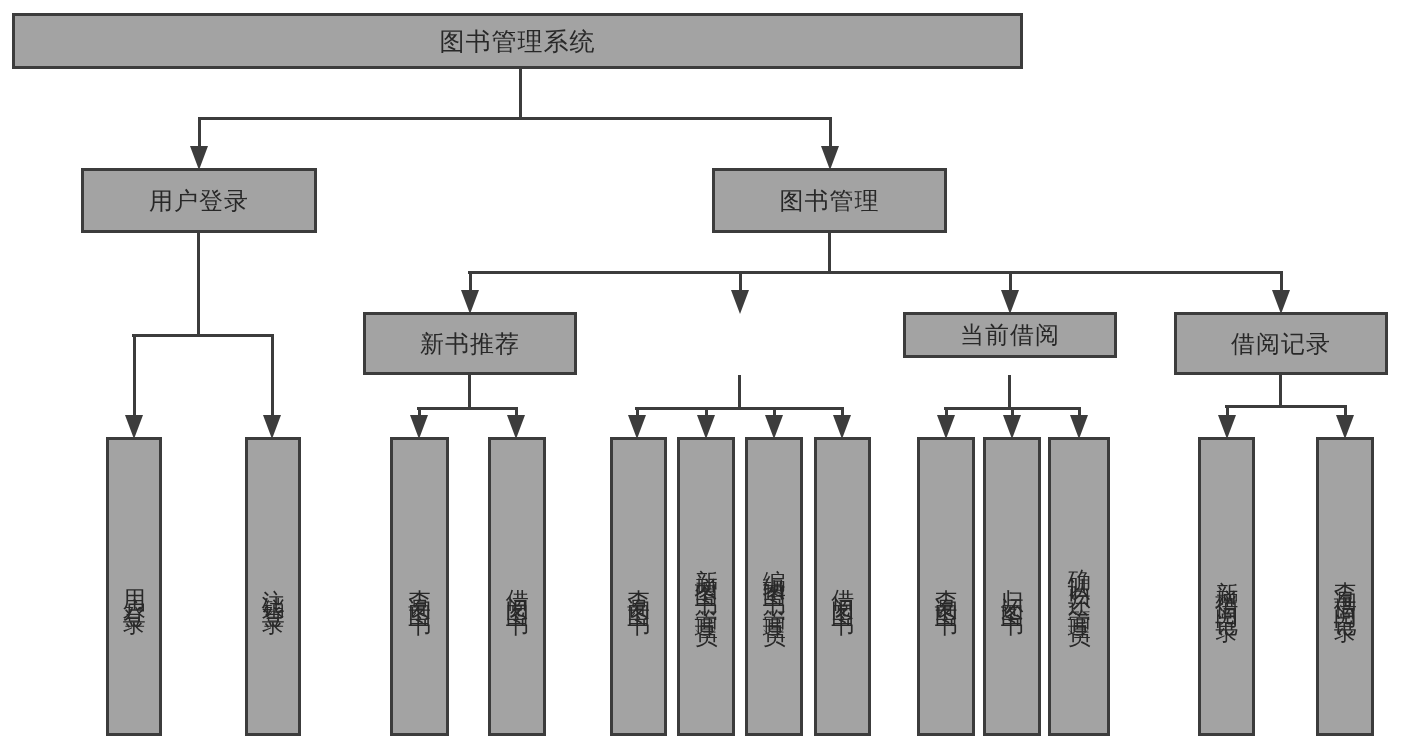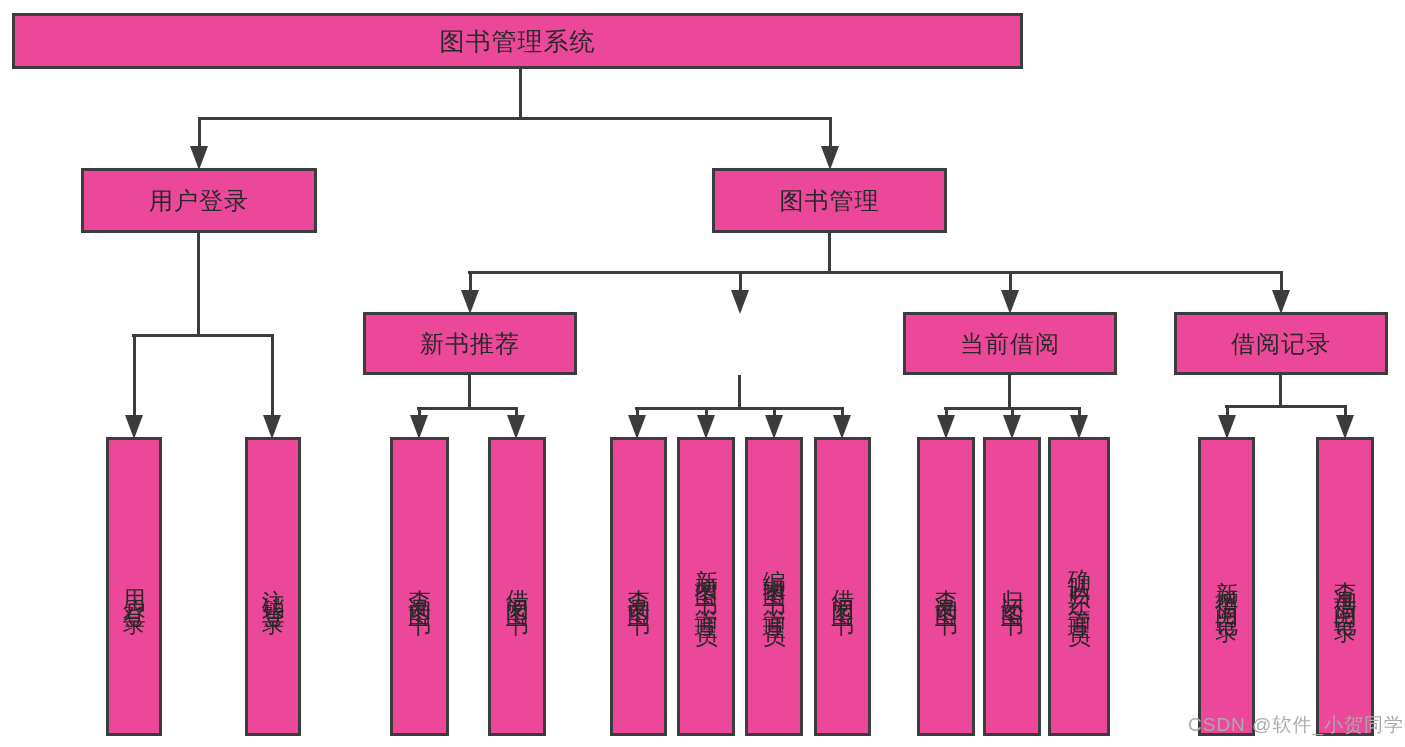--- a/index.html
+++ b/index.html
@@ -14,21 +14,21 @@
     width:1405px;height:747px;
     background:var(--bg);
     font-family:"Liberation Sans", sans-serif;
     color:var(--text);
     overflow:hidden;
   }
   .box{
     position:absolute;
     box-sizing:border-box;
     border:3px solid var(--line);
-    background:#ec4899;
+    background:#a3a3a3;
     display:flex;
     align-items:center;
     justify-content:center;
   }
   .hbox{font-size:24px;letter-spacing:1px;}
   .title{font-size:25px;}
   .vbox{
     writing-mode:vertical-rl;
     text-orientation:mixed;
     font-size:23px;
@@ -52,21 +52,20 @@
     color:var(--wm);
     letter-spacing:1px;
     white-space:nowrap;
     z-index:5;
   }
 </style>
 </head>
 <body>
 
 <div id="canvas">
-  <span class="watermark" style="left:1188px;top:712px">CSDN @软件_小贺同学</span>
 <div class="cline" style="left: 519px; top: 66px; width: 3px; height: 53px;"></div>
     <div class="cline" style="left: 198px; top: 117px; width: 634px; height: 3px;"></div>
     <div class="cline" style="left: 197px; top: 233px; width: 3px; height: 104px;"></div>
     <div class="cline" style="left: 132px; top: 334px; width: 142px; height: 3px;"></div>
     <div class="cline" style="left: 828px; top: 233px; width: 3px; height: 41px;"></div>
     <div class="cline" style="left: 468px; top: 271px; width: 815px; height: 3px;"></div>
     <div class="cline" style="left: 468px; top: 375px; width: 3px; height: 35px;"></div>
     <div class="cline" style="left: 417px; top: 407px; width: 101px; height: 3px;"></div>
     <div class="cline" style="left: 738px; top: 375px; width: 3px; height: 35px;"></div>
     <div class="cline" style="left: 635px; top: 407px; width: 209px; height: 3px;"></div>
@@ -109,21 +108,21 @@
     <div class="cline" style="left: 1077.5px; top: 407px; width: 3px; height: 12px;"></div>
     <div class="arrowhead" style="left: 1070px; top: 415px;"></div>
     <div class="cline" style="left: 1225.5px; top: 405px; width: 3px; height: 14px;"></div>
     <div class="arrowhead" style="left: 1218px; top: 415px;"></div>
     <div class="cline" style="left: 1343.5px; top: 405px; width: 3px; height: 14px;"></div>
     <div class="arrowhead" style="left: 1336px; top: 415px;"></div>
     <div class="box hbox title" style="left: 12px; top: 13px; width: 1011px; height: 56px;">图书管理系统</div>
     <div class="box hbox" style="left: 81px; top: 168px; width: 236px; height: 65px;">用户登录</div>
     <div class="box hbox" style="left: 712px; top: 168px; width: 235px; height: 65px;">图书管理</div>
     <div class="box hbox" style="left: 363px; top: 312px; width: 214px; height: 63px;">新书推荐</div>
-    <div class="box hbox" style="left: 903px; top: 312px; width: 214px; height: 63px;">当前借阅</div>
+    <div class="box hbox" style="left: 903px; top: 312px; width: 214px; height: 46px;">当前借阅</div>
     <div class="box hbox" style="left: 1174px; top: 312px; width: 214px; height: 63px;">借阅记录</div>
     <div class="box vbox" style="left: 106px; top: 437px; width: 56px; height: 299px;">用户登录</div>
     <div class="box vbox" style="left: 245px; top: 437px; width: 56px; height: 299px;">注销登录</div>
     <div class="box vbox" style="left: 390px; top: 437px; width: 59px; height: 299px;">查询图书</div>
     <div class="box vbox" style="left: 488px; top: 437px; width: 58px; height: 299px;">借阅图书</div>
     <div class="box vbox" style="left: 610px; top: 437px; width: 57px; height: 299px;">查询图书</div>
     <div class="box vbox" style="left: 677px; top: 437px; width: 58px; height: 299px;">新增图书（管理员）</div>
     <div class="box vbox" style="left: 745px; top: 437px; width: 58px; height: 299px;">编辑图书（管理员）</div>
     <div class="box vbox" style="left: 814px; top: 437px; width: 57px; height: 299px;">借阅图书</div>
     <div class="box vbox" style="left: 917px; top: 437px; width: 58px; height: 299px;">查询图书</div>

